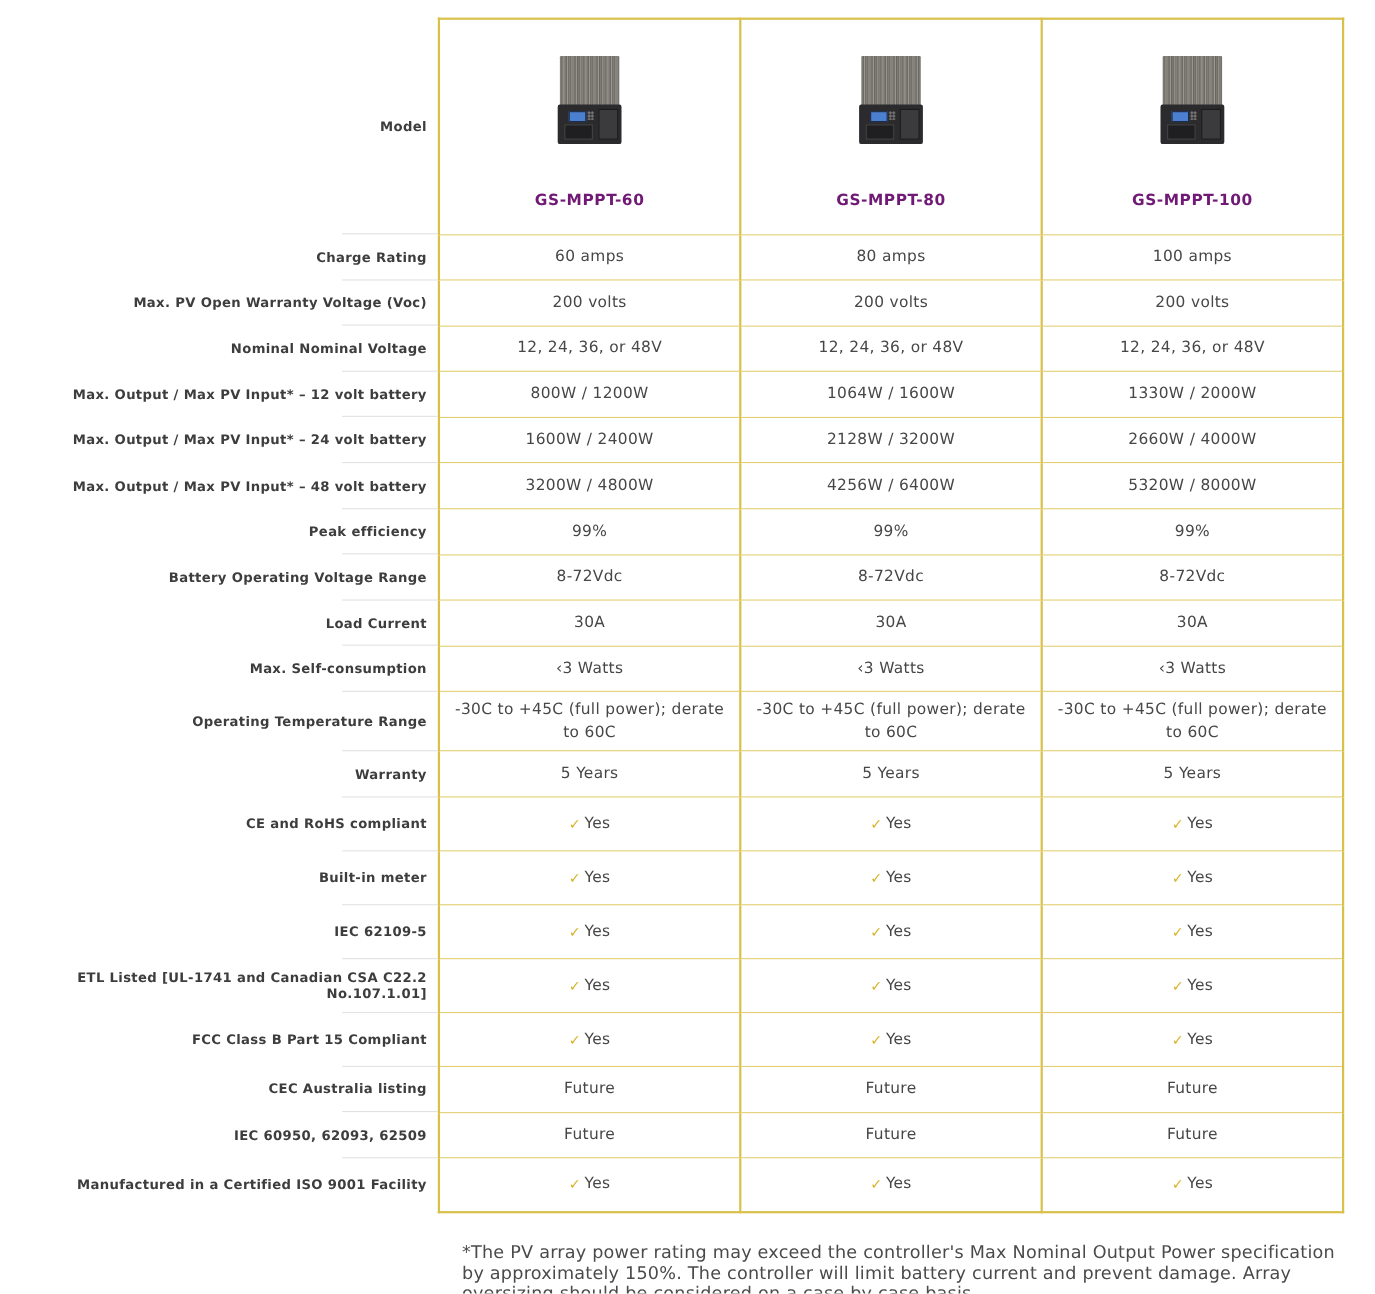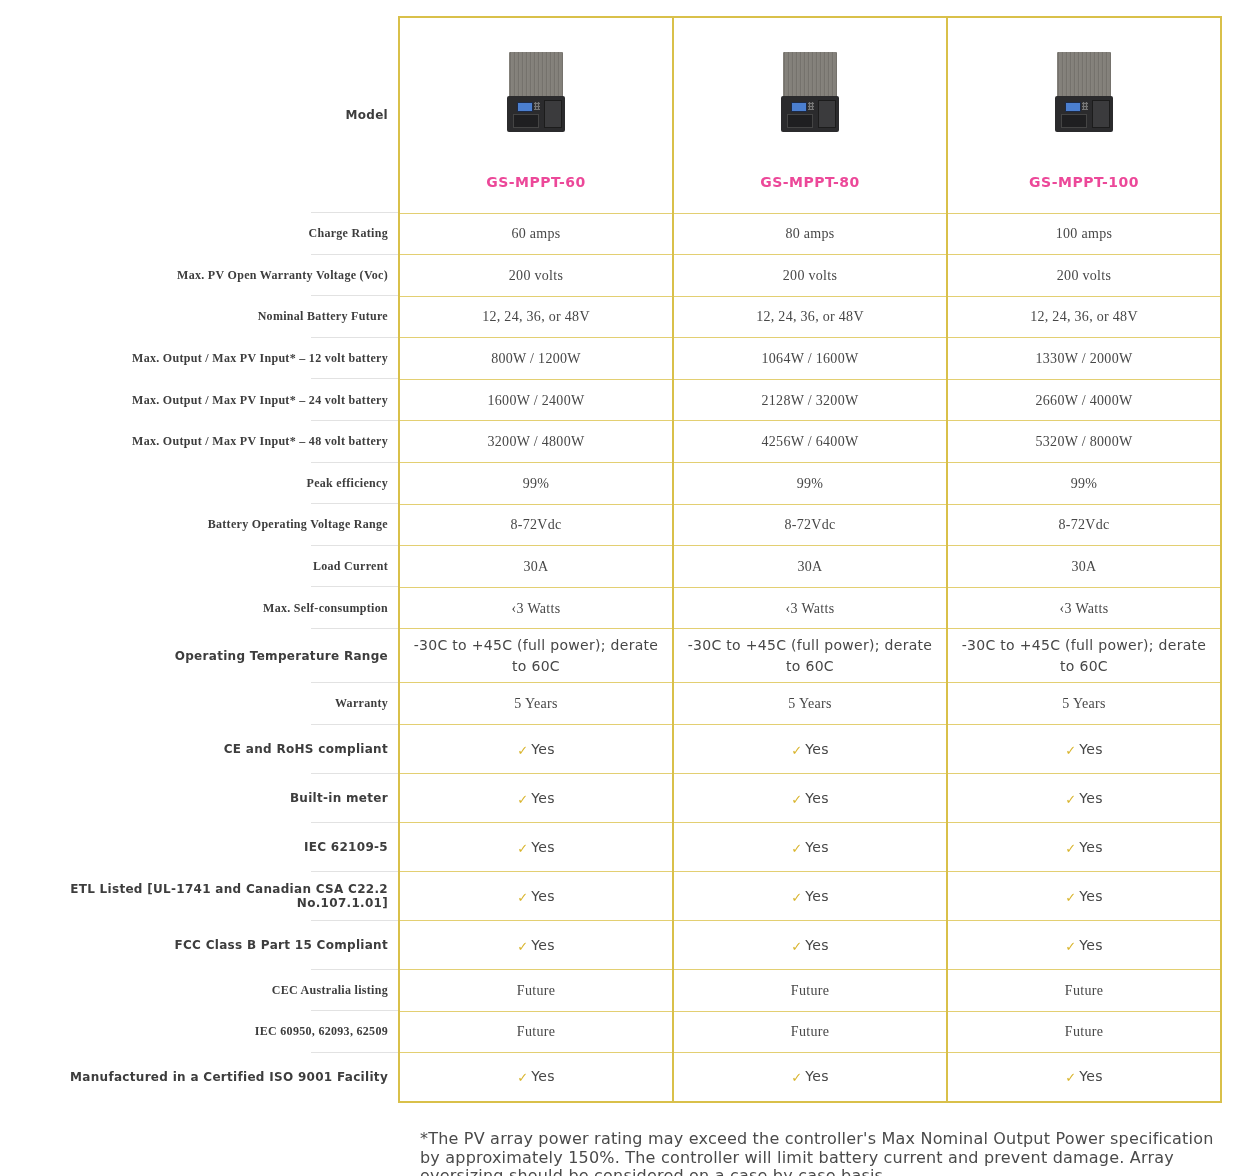--- a/index.html
+++ b/index.html
@@ -26,21 +26,21 @@
       width: 274px; text-align: center; font-size: 14px; color: #474747;
       border-left: 2px solid #d9c04a; border-right: 2px solid #d9c04a;
       border-bottom: 1px solid #e3cf72; letter-spacing: 0.3px;
       box-sizing: border-box; line-height: 21px;
     }
     .head-row .val-cell { border-top: 2px solid #d9c04a; }
     .last-row .val-cell { border-bottom: 2px solid #d9c04a; }
     .head-row td { height: 196px; }
     .head-row .label-cell { font-size: 12px; }
     .model-name {
-      display: block; font-weight: bold; font-size: 14px; color: #ec4899;
+      display: block; font-weight: bold; font-size: 14px; color: #701a75;
       margin-top: 32px; letter-spacing: 0.5px;
     }
     .device {
       display: inline-block; width: 58px; height: 82px; position: relative;
       margin-top: 14px;
     }
     .heatsink {
       position: absolute; left: 2px; top: 0; width: 54px; height: 46px;
       background: repeating-linear-gradient(90deg, #8a8780 0px, #6e6b66 2px, #9e9b94 3px, #6a6762 4px);
       border-radius: 1px;
@@ -58,21 +58,21 @@
       background: radial-gradient(circle, #777 1px, transparent 1.5px) 0 0 / 3px 3px;
     }
     .panel-right {
       position: absolute; right: 3px; top: 4px; width: 16px; height: 26px;
       background: #3b3b3d; border: 1px solid #1c1c1c;
     }
     .panel-low {
       position: absolute; left: 6px; top: 18px; width: 24px; height: 12px;
       background: #1f1f21; border: 1px solid #444;
     }
-    .row-std td { height: 41.6px; font-family: Liberation Serif, serif; }
+    .row-std td { height: 41.6px; }
     .row-check td { height: 49px; }
     .row-two td { height: 54px; }
     .check {
       color: #d9b52e; font-size: 13px; margin-right: 3px; display: inline-block;
       transform: translateY(1px);
     }
     .yes-text { font-size: 14px; }
     .footnote {
       position: absolute; left: 420px; top: 1130px; width: 810px;
       text-align: left; font-size: 16px; line-height: 18.5px; color: #4a4a4a;
@@ -128,21 +128,21 @@
         <td class="val-cell"><span>80 amps</span></td>
         <td class="val-cell"><span>100 amps</span></td>
       </tr>
       <tr class="row-std">
         <td class="label-cell sep">Max. PV Open Warranty Voltage (Voc)</td>
         <td class="val-cell"><span>200 volts</span></td>
         <td class="val-cell"><span>200 volts</span></td>
         <td class="val-cell"><span>200 volts</span></td>
       </tr>
       <tr class="row-std">
-        <td class="label-cell sep">Nominal Battery Future</td>
+        <td class="label-cell sep">Nominal Nominal Voltage</td>
         <td class="val-cell"><span>12, 24, 36, or 48V</span></td>
         <td class="val-cell"><span>12, 24, 36, or 48V</span></td>
         <td class="val-cell"><span>12, 24, 36, or 48V</span></td>
       </tr>
       <tr class="row-std">
         <td class="label-cell sep">Max. Output / Max PV Input* – 12 volt battery</td>
         <td class="val-cell"><span>800W / 1200W</span></td>
         <td class="val-cell"><span>1064W / 1600W</span></td>
         <td class="val-cell"><span>1330W / 2000W</span></td>
       </tr>

